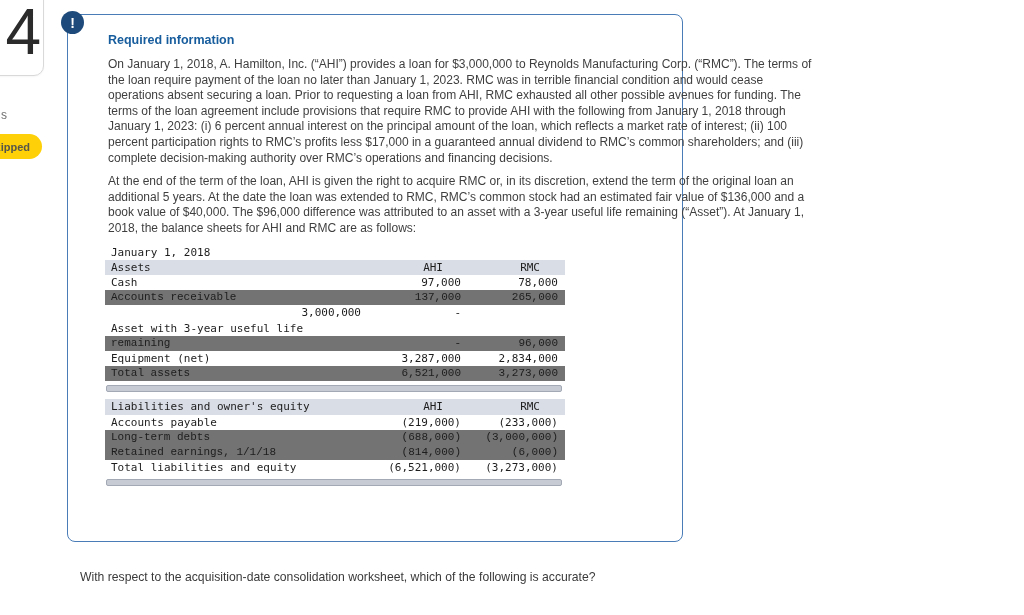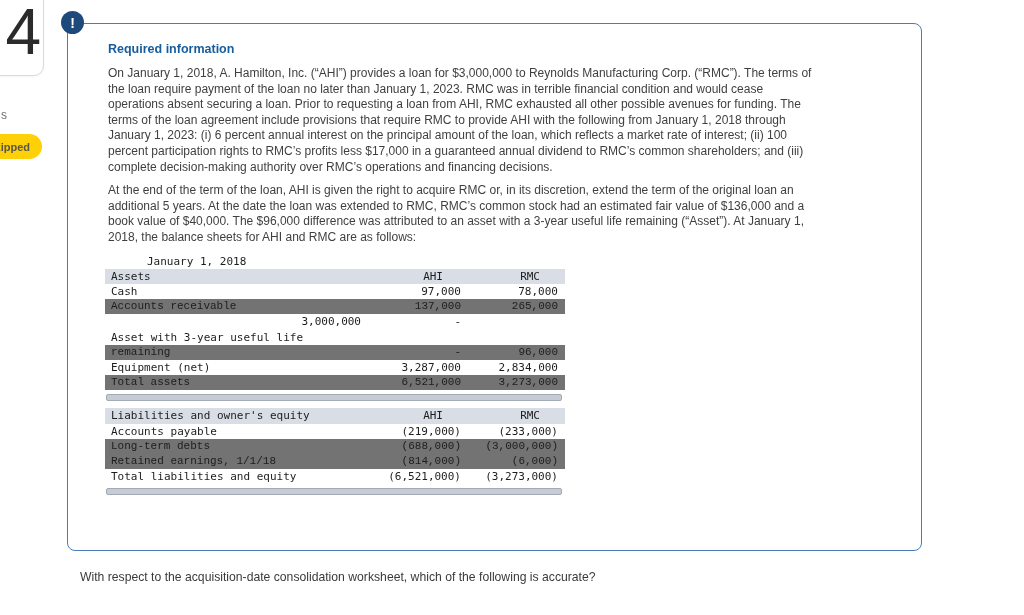--- a/index.html
+++ b/index.html
@@ -13,39 +13,39 @@
                display:flex; align-items:center; justify-content:flex-end;
                padding-right:2px; box-shadow:0 1px 2px rgba(0,0,0,0.04); }
   .qnum-card .digit { font-size:64px; line-height:1; color:#2b2b2b; font-weight:400; }
   .rail-frag { position:absolute; left:1px; top:108px; font-size:12px; color:#6f6f6f; }
   .skip-badge { position:absolute; left:-28px; top:134px; width:70px; height:25px;
                 background:#fed007; border-radius:13px; color:#56564b;
                 font-size:11px; font-weight:600; display:flex; align-items:center;
                 justify-content:flex-end; padding-right:12px; }
 
   
-  .info-card { position:absolute; left:67px; top:23px; width:855px; height:528px;
+  .info-card { position:absolute; left:67px; top:14px; width:616px; height:528px;
                background:#fff; border:1.5px solid #4a7db8; border-radius:8px; }
   .alert-icon { position:absolute; left:61px; top:11px; width:23px; height:23px;
                 border-radius:50%; background:#1d4a7a; color:#fff; font-weight:700;
                 font-size:14px; display:flex; align-items:center; justify-content:center;
                 z-index:3; }
   .card-inner { padding:18px 16px 0 40px; }
   .req-heading { color:#175d9d; font-size:12.5px; font-weight:700; }
   .paras { margin-top:10px; width:706px; }
   .body-para { font-size:12px; line-height:15.6px; color:#3f3f3f; margin-bottom:8px; }
 
   
   .bs-table { margin:4px 0 0 -3px; width:460px;
               font-family:"DejaVu Sans Mono", monospace; font-size:11px;
               line-height:15.2px; color:#1d1d1d; }
   .bs-row { display:grid; grid-template-columns:1fr 100px 97px; padding-right:7px; }
   .bs-row > span:first-child { padding-left:6px; white-space:pre; }
   .bs-row .num { text-align:right; white-space:pre; }
-  .bs-row.caption { grid-template-columns:1fr 197px;margin-left:36px; }
+  .bs-row.caption { grid-template-columns:1fr 197px; }
   .bs-row.header { background:#d9dde6; }
   .bs-row.header .num { padding-right:18px; }
   .bs-row.shaded { background:#737373;font-family:Liberation Mono, monospace; }
   .hbar { height:7px; width:456px; background:#c6cbd4; border:1px solid #a3a9b5;
           border-radius:2px; margin:4px 0 7px 1px; }
 
   .footer-q { position:absolute; left:80px; top:570px; font-size:12.2px; color:#3a3a3a; }
 </style>
 </head>
 <body>

